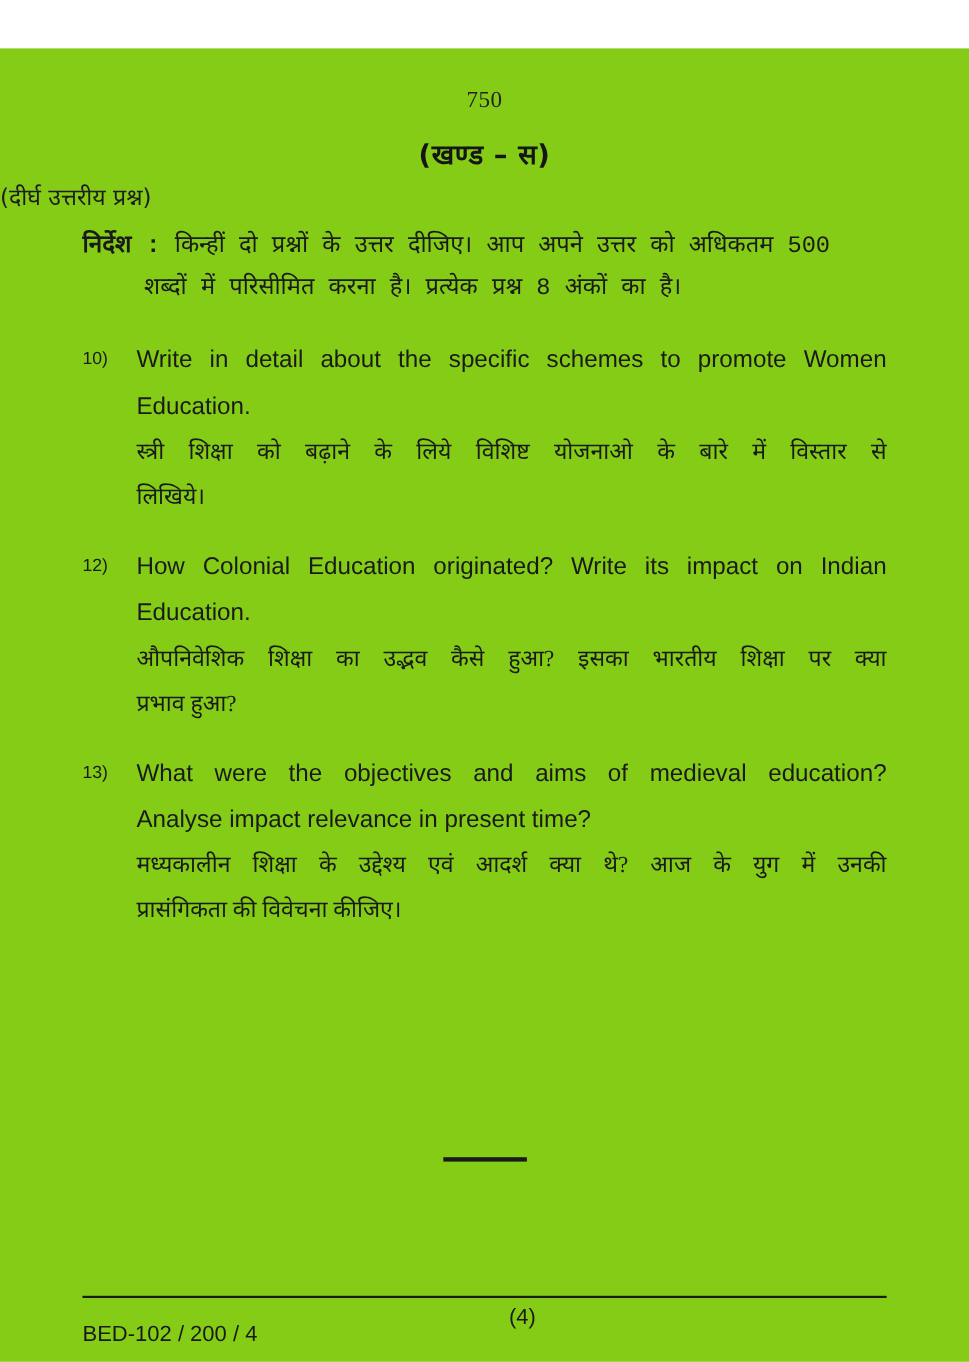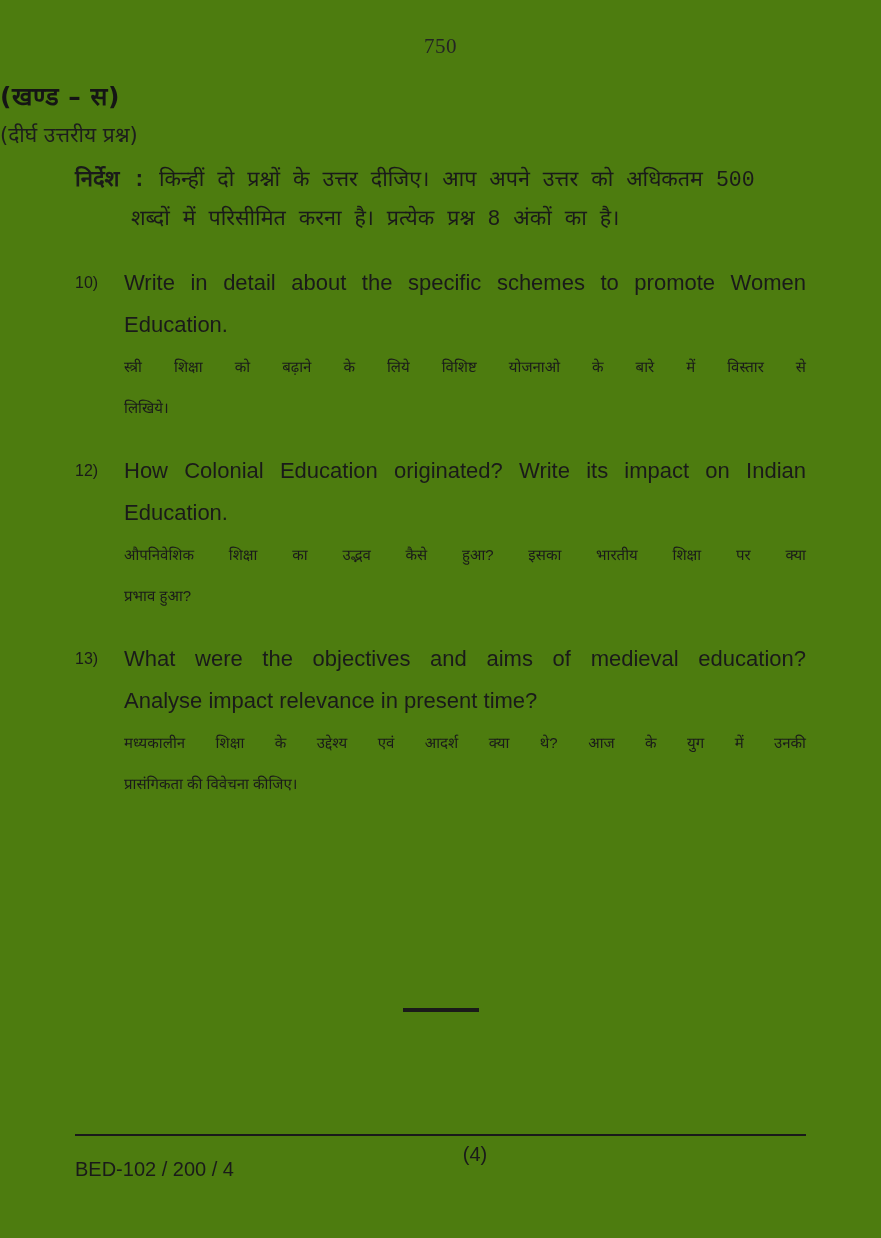--- a/index.html
+++ b/index.html
@@ -12,41 +12,42 @@
     width: 881px;
     height: 1238px;
     position: relative;
     font-family: "Liberation Sans", "DejaVu Sans", sans-serif;
     color: #1a1a1a;
     overflow: hidden;
   }
   .page {
     position: absolute;
     inset: 0;
-    background: #4d7c0f;
+    background: #84cc16;
+    margin-top: 44px;
   }
 
   
   .paper-code {
     position: absolute;
     top: 34px;
     left: 0;
     right: 0;
     text-align: center;
     font-family: "Liberation Serif", "DejaVu Serif", serif;
     font-size: 21px;
     letter-spacing: 0.5px;
     color: #242424;
   }
   .section-title {
     position: absolute;
     top: 78px;
     left: 0;
     right: 0;
-    text-align: left;
+    text-align: center;
     font-family: "DejaVu Sans", sans-serif;
     font-weight: bold;
     font-size: 25px;
     color: #151515;
     letter-spacing: 0.5px;
   }
   .section-subtitle {
     position: absolute;
     top: 120px;
     left: 0;
@@ -105,22 +106,22 @@
     color: #1a1a1a;
     text-align: justify;
     text-align-last: left;
     margin: 0;
   }
   .q-en.stretch {
     text-align: justify;
     text-align-last: justify;
   }
   .q-hi {
-    font-family: Liberation Sans, sans-serif;
-    font-size: 15px;
+    font-family: Liberation Serif, serif;
+    font-size: 21px;
     line-height: 41px;
     color: #1a1a1a;
     text-align: justify;
     text-align-last: left;
     margin: 0;
   }
   .q-hi.stretch-line {
     text-align-last: justify;
   }
 

